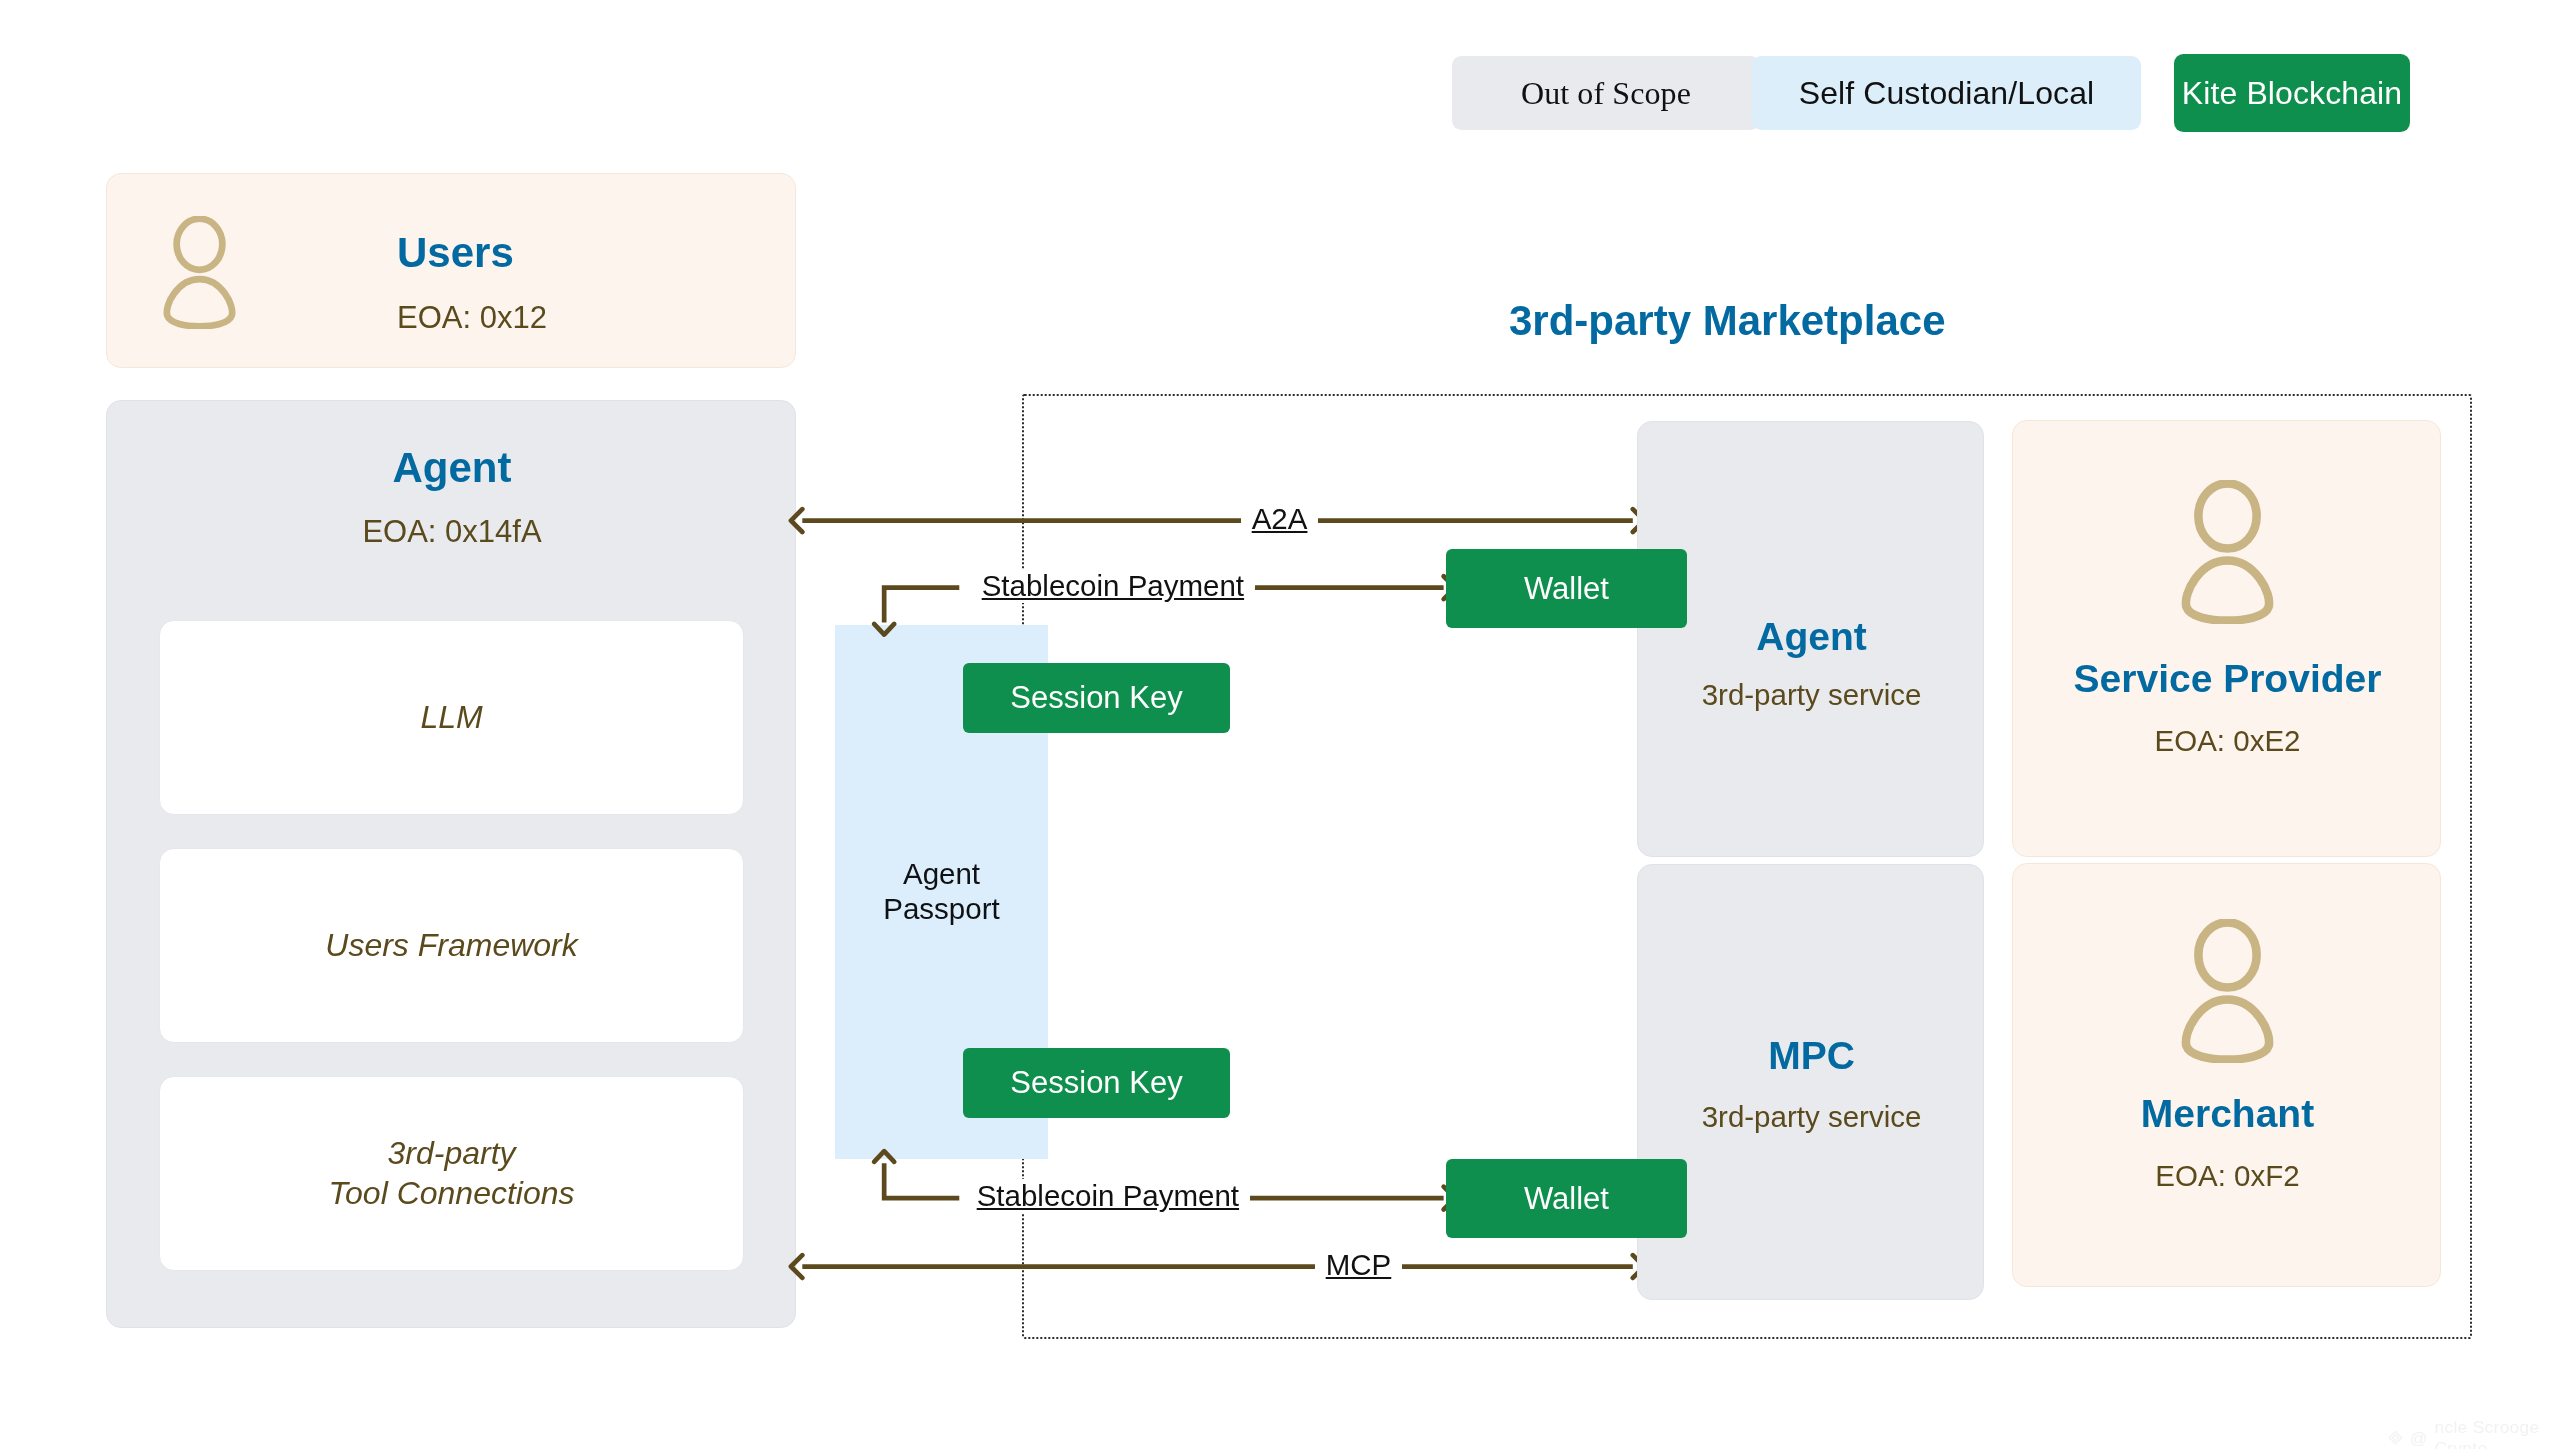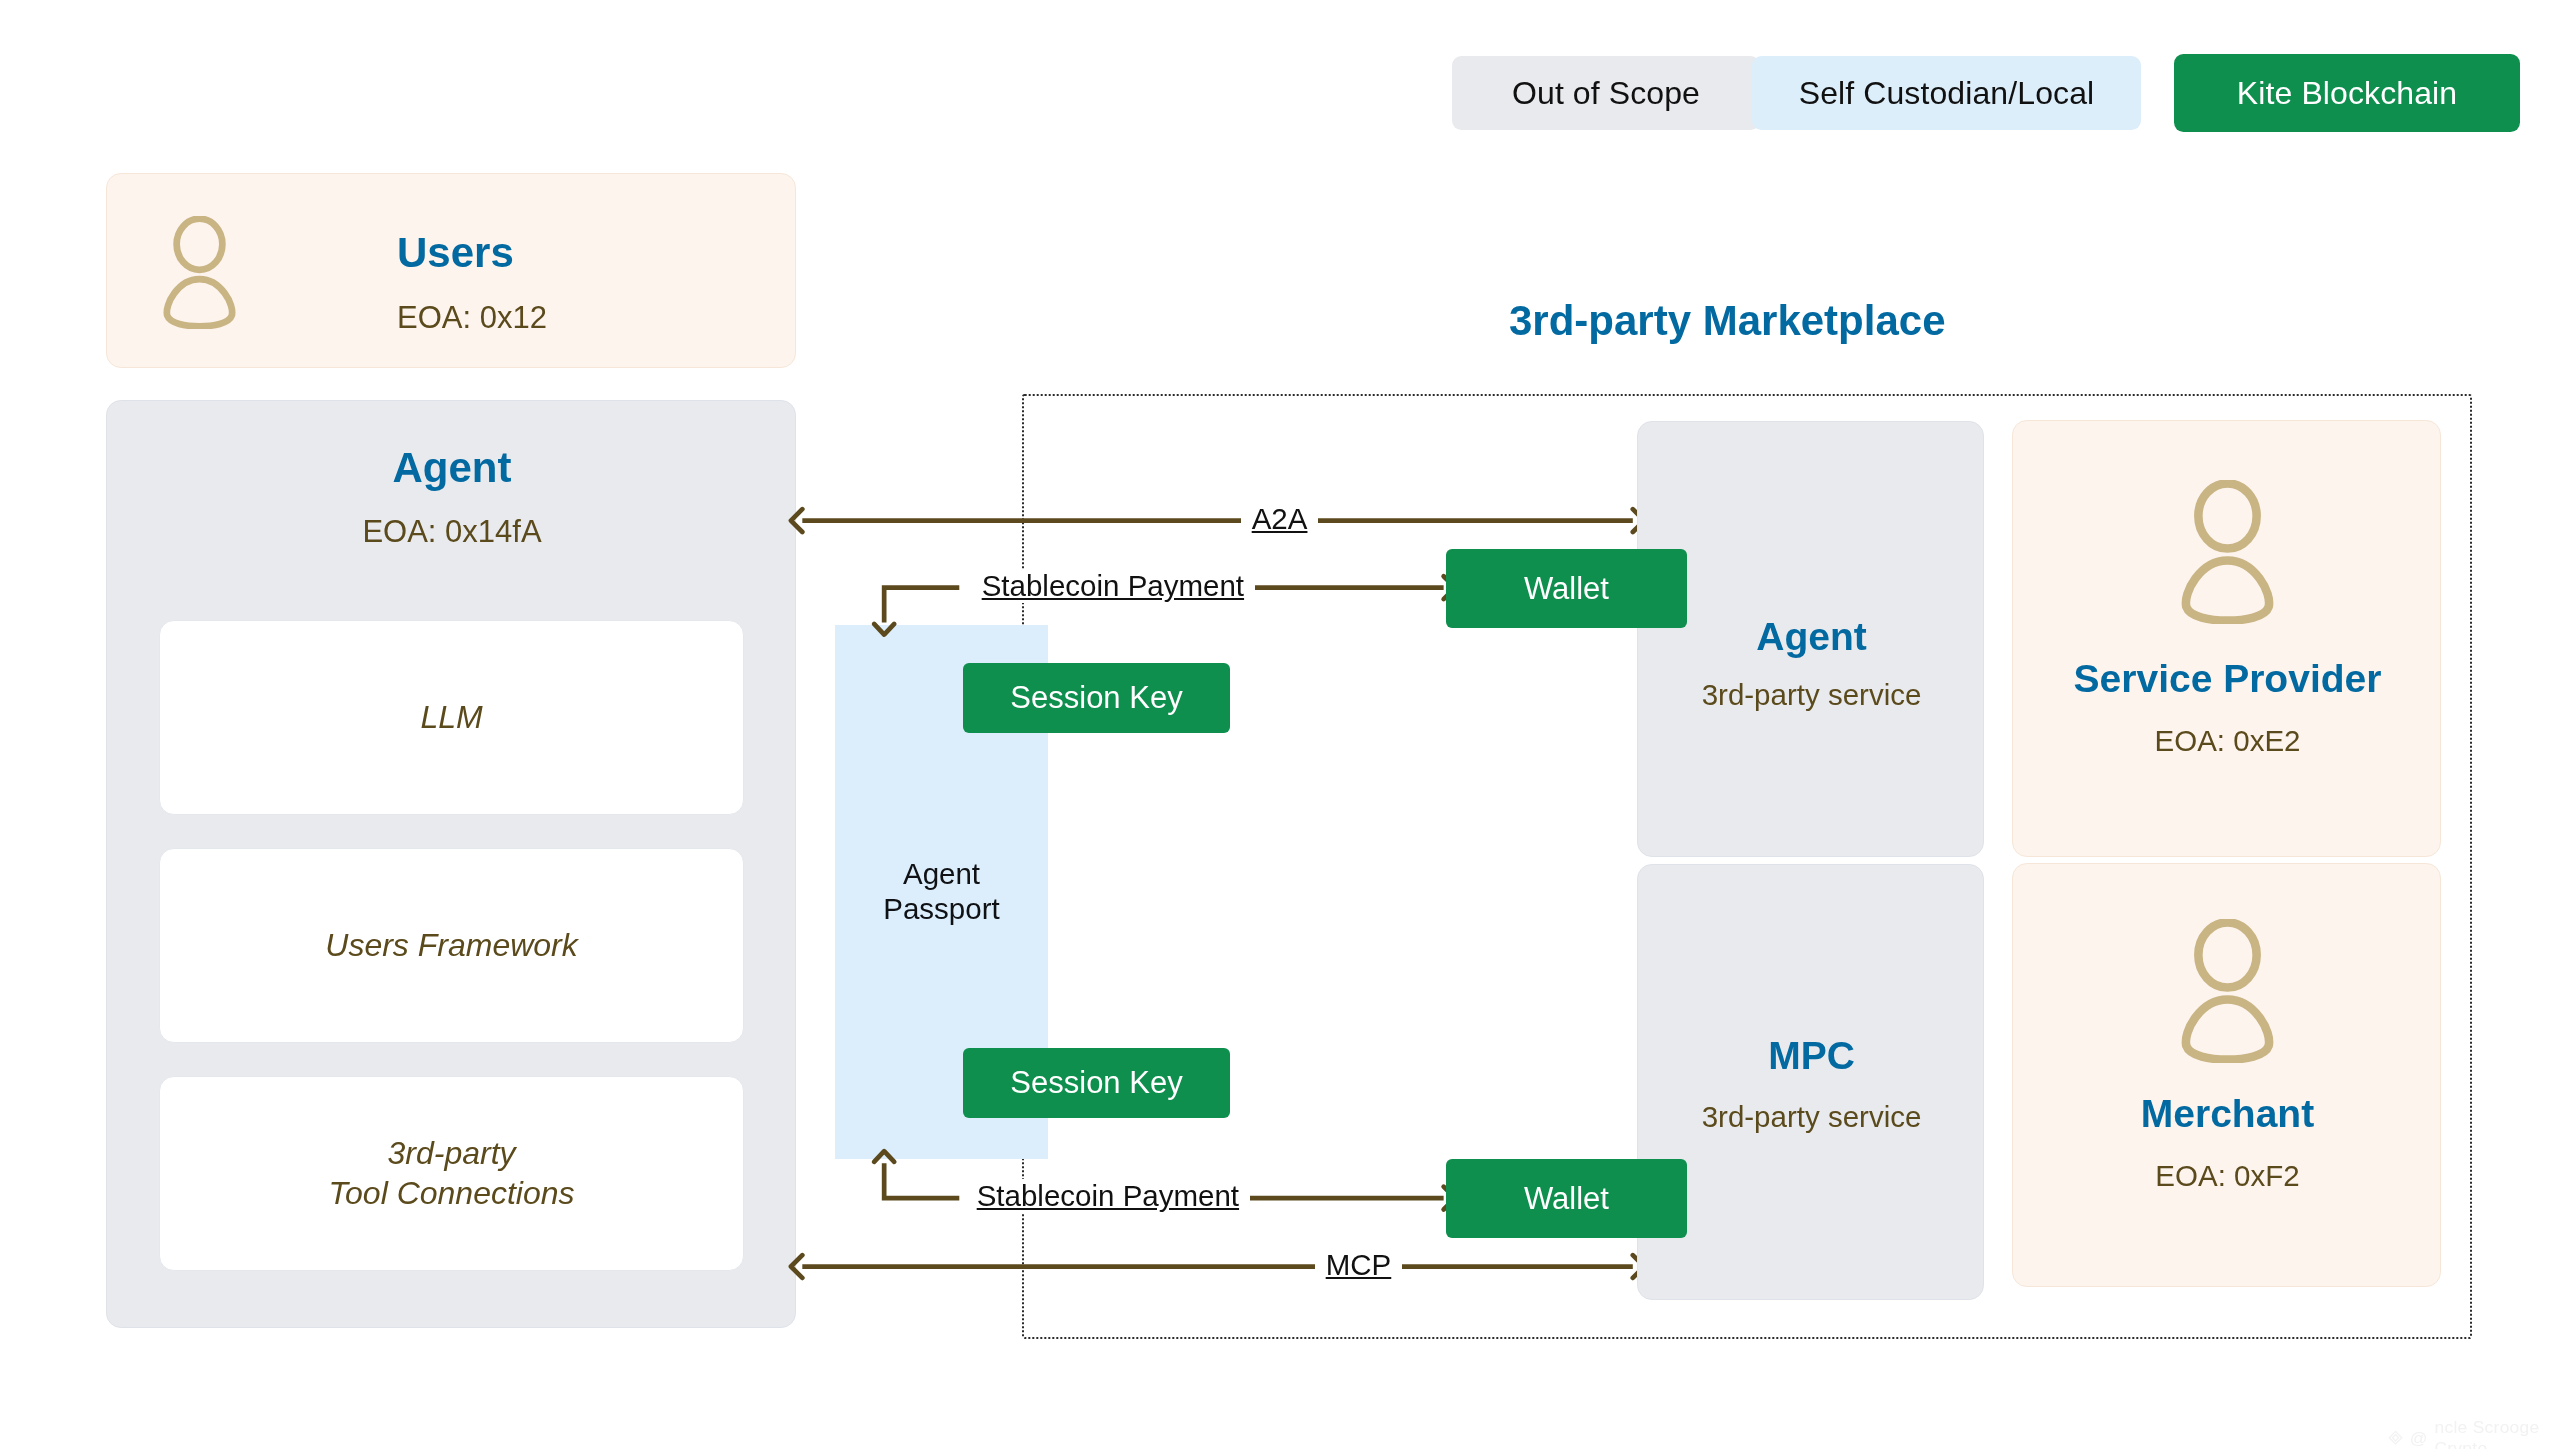--- a/index.html
+++ b/index.html
@@ -76,27 +76,27 @@
   .watermark{
     color:#F2F2F2;font-size:17.4px;display:flex;align-items:center;gap:6.7px;
     letter-spacing:0.3px;
   }
 </style>
 </head>
 <body>
 
 <div id="stage">
 
-  <div class="abs legend-chip chip-grey" style="left:1452px;top:56px;width:308px;height:74px;">
+  <div class="abs legend-chip chip-grey" style="left:1452px;top:56px;width:308px;height:74px;font-family:Liberation Serif, serif;">
     <span>Out of Scope</span>
   </div>
   <div class="abs legend-chip chip-blue" style="left:1752px;top:56px;width:389px;height:74px;">
     <span>Self Custodian/Local</span>
   </div>
-  <div class="abs legend-chip chip-green" style="left:2174px;top:54px;width:346px;height:78px;">
+  <div class="abs legend-chip chip-green" style="left:2174px;top:54px;width:236px;height:78px;">
     <span>Kite Blockchain</span>
   </div>
 
   <div class="abs card-cream" style="left:106px;top:173px;width:690px;height:195px;">
     <span class="abs" style="left:52px;top:42px;">
       <svg class="user-ico" width="81" height="113" viewBox="0 0 60 84" fill="none">
         <ellipse cx="30" cy="21" rx="17" ry="19" stroke="#C9B483" stroke-width="5"></ellipse>
         <path d="M30 47 C46 47 56 66 54 74 C52 80 40 82 30 82 C20 82 8 80 6 74 C4 66 14 47 30 47 Z" stroke="#C9B483" stroke-width="5" fill="none"></path>
       </svg>
     </span>

